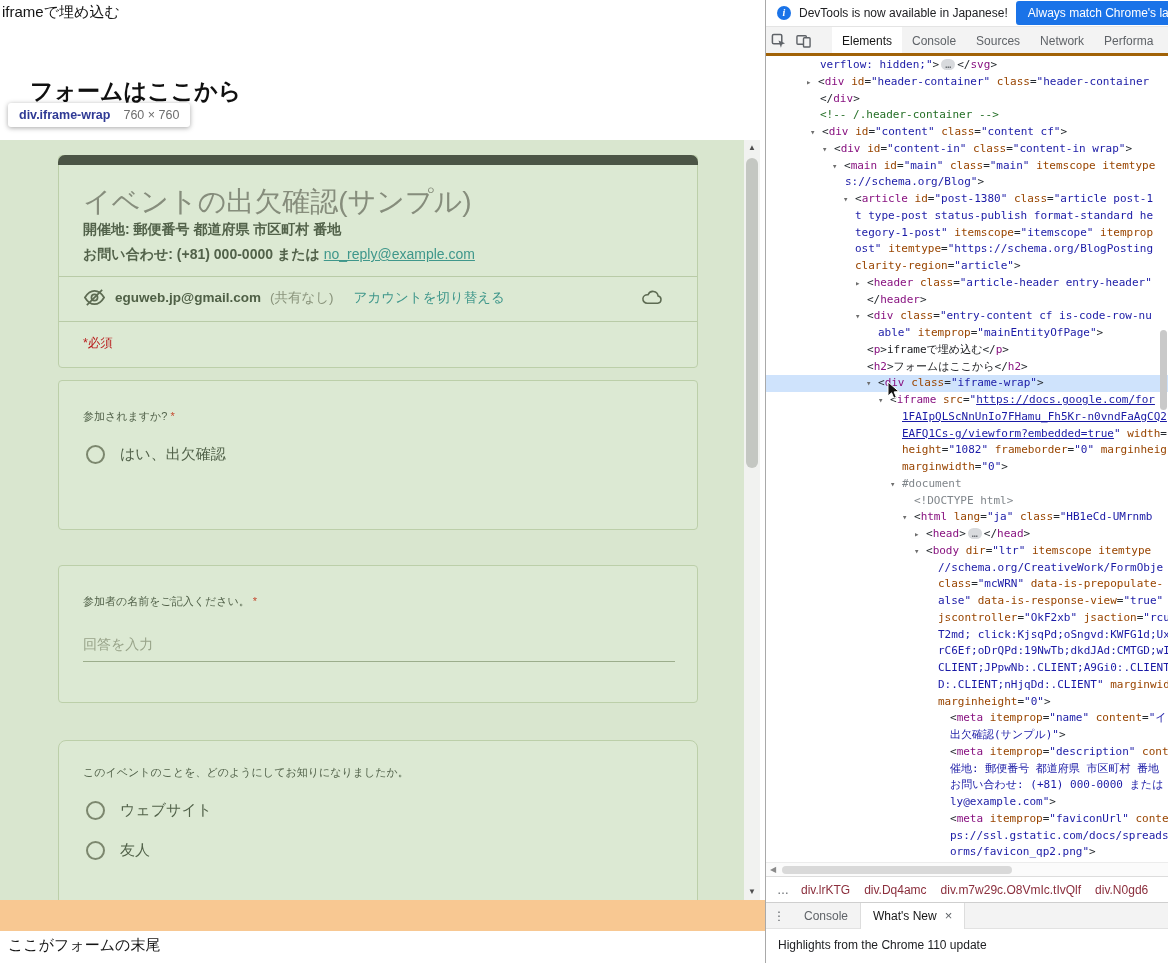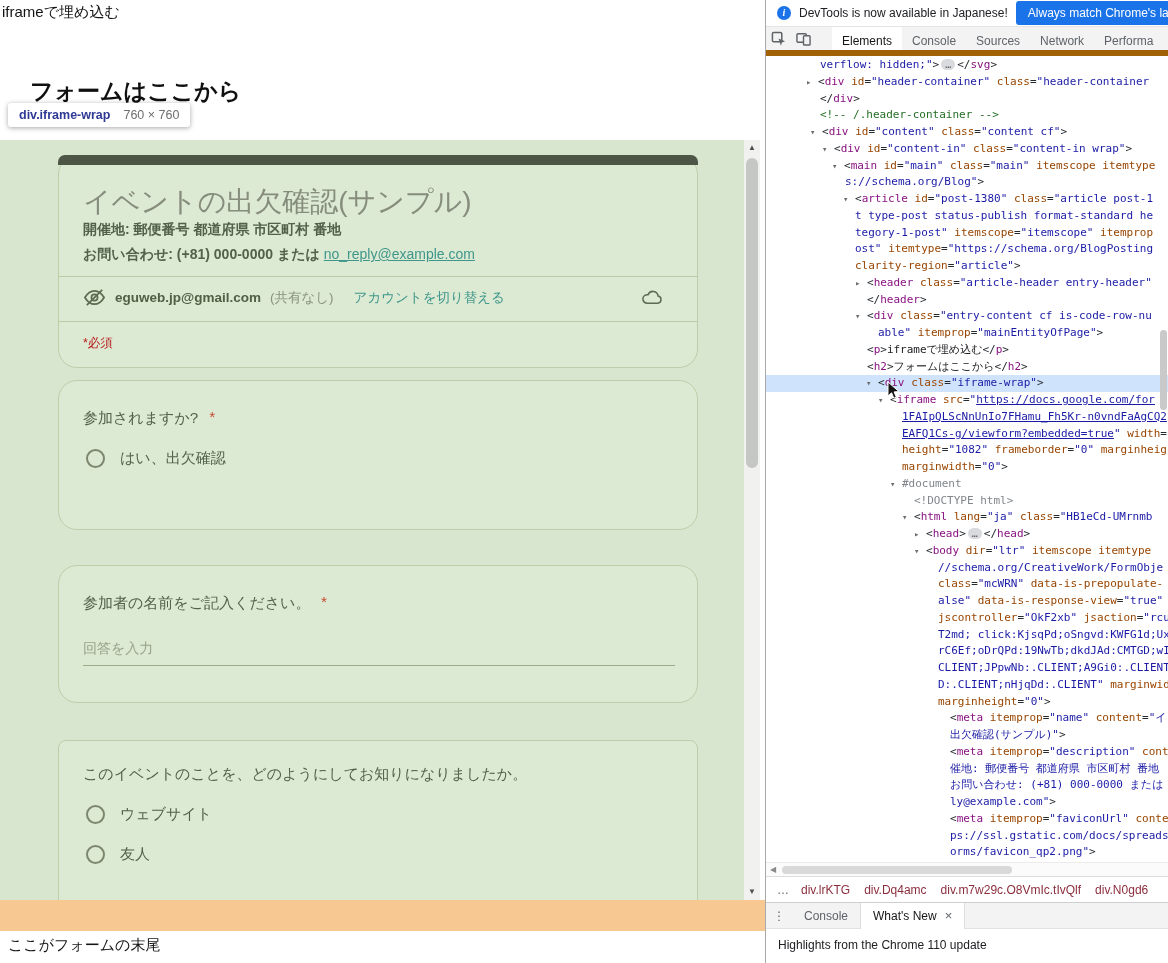--- a/index.html
+++ b/index.html
@@ -9,41 +9,41 @@
   
   .left-pane { position:absolute; left:0; top:0; width:765px; height:963px; background:#fff; }
   .top-note { position:absolute; left:2px; top:3px; font-size:15px; color:#141414; }
   .page-h2 { position:absolute; left:30px; top:76px; font-size:23px; font-weight:bold; color:#101010; }
   .inspect-tooltip { position:absolute; left:8px; top:103px; background:#fff; border-radius:3px;
     box-shadow:0 1px 5px rgba(0,0,0,.35); padding:5px 11px; display:flex; gap:13px; align-items:center; z-index:6; }
   .tt-sel { color:#2f3a95; font-weight:bold; font-size:12.5px; }
   .tt-dim { color:#6e6e6e; font-size:12.5px; }
 
   .iframe-area { position:absolute; left:0; top:140px; width:760px; height:760px; background:#d9e6cf; overflow:hidden; }
-  .gcard { position:absolute; left:58px; width:640px; background:#dce9d3; border:1px solid #bccfa9; border-radius:19px; }
+  .gcard { position:absolute; left:58px; width:640px; background:#dce9d3; border:1px solid #bccfa9; border-radius:4px; }
   .card1 { top:15px; height:213px; }
   .card-topbar { height:10px; background:#4c5546; border-radius:7px 7px 0 0; margin:-1px -1px 0 -1px; }
   .card1-inner { padding:14px 24px 0; }
   .gform-title { font-size:28px; color:#868d7c; margin-top:4px; }
   .gform-venue { font-size:14px; font-weight:bold; color:#52624a; }
   .gform-contact { margin-top:7px; font-size:14px; font-weight:bold; color:#52624a; }
   .glink { color:#3f978b; text-decoration:underline; font-weight:normal; cursor:pointer; }
   .gdivider { height:1px; background:#b9cba7; margin:12px -24px 0; }
   .account-row { display:flex; align-items:center; margin-top:9px; gap:9px; font-size:13.5px; }
   .acct-email { font-weight:bold; color:#4f6046; }
   .acct-shared { color:#8a947c; }
   .acct-switch { color:#3f978b; cursor:pointer;margin-left:11px; }
   .cloud-wrap { margin-left:auto; margin-right:8px; display:flex; }
   .required-note { color:#b91c1c; font-size:12.5px; margin-top:13px; }
 
   .qcard { padding:28px 24px 0; }
   .card2 { top:240px; height:150px; }
   .card3 { top:425px; height:138px; }
   .card4 { top:600px; height:162px; padding-top:24px; border-radius:8px 8px 0 0; }
-  .q-label { font-size:15px; color:#52624a;font-family:Liberation Mono, monospace; }
+  .q-label { font-size:11px; color:#52624a; }
   .req-star { color:#c5492f; }
   .options { margin-top:10px; }
   .opt-row { display:flex; align-items:center; height:40px; gap:15px; }
   .radio-circle { width:19px; height:19px; border:2px solid #7c876e; border-radius:50%; flex:none; margin-left:3px; background:transparent; }
   .opt-label { font-size:15px; color:#52624a; }
   .text-answer { margin-top:26px; width:592px; border-bottom:1px solid #9cad8c; padding-bottom:7px; }
   .placeholder { font-size:14px; color:#98a389; }
 
   .fscroll { position:absolute; right:0; top:0; width:16px; height:760px; background:#f1f2f0; }
   .fs-btn { position:absolute; left:0; width:16px; height:16px; color:#4e4e4e; font-size:8px; text-align:center; line-height:16px; }
@@ -54,21 +54,21 @@
   .bottom-note { position:absolute; left:8px; top:936px; font-size:15px; color:#141414; }
 
   
   .devtools { position:absolute; left:765px; top:0; width:403px; height:963px; background:#fff; border-left:1px solid #a9a9a9; }
   .info-bar { height:27px; display:flex; align-items:center; gap:8px; padding-left:11px; border-bottom:1px solid #e4e4e4; overflow:hidden; white-space:nowrap; }
   .info-icon { width:14px; height:14px; border-radius:50%; background:#1a73e8; color:#fff; font-size:10px; font-weight:bold;
     font-style:italic; text-align:center; line-height:14px; flex:none; font-family:"Liberation Serif",serif; }
   .info-msg { font-size:12px; color:#202124; }
   .info-btn { flex:none; background:#1a73e8; color:#fff; font-size:12px; padding:5px 12px; border-radius:3px; cursor:pointer; }
 
-  .tabs-bar { height:29px; background:#f3f3f3; border-bottom:6px solid #a16207; display:flex; align-items:center; }
+  .tabs-bar { height:29px; background:#f3f3f3; border-bottom:3px solid #a16207; display:flex; align-items:center; }
   .tb-icon { width:25px; height:28px; display:flex; align-items:center; justify-content:center; cursor:pointer; }
   .tab-list { display:flex; height:100%; margin-left:16px; }
   .dtab { padding:0 10px; line-height:28px; font-size:12px; color:#5f6368; cursor:pointer; white-space:nowrap; }
   .dtab.active { color:#161616; background:#fff; }
 
   .tree { position:absolute; top:57px; left:0; width:403px; height:805px; overflow:hidden; background:#fff;
     font-family:"DejaVu Sans Mono",monospace; font-size:11px; }
   .tl { position:relative; height:16.75px; line-height:16.75px; white-space:nowrap; cursor:default; }
   .tl.sel { background:#cfe3fc; }
   .arrow { position:absolute; top:0; color:#6e6e6e; font-size:9px; }

